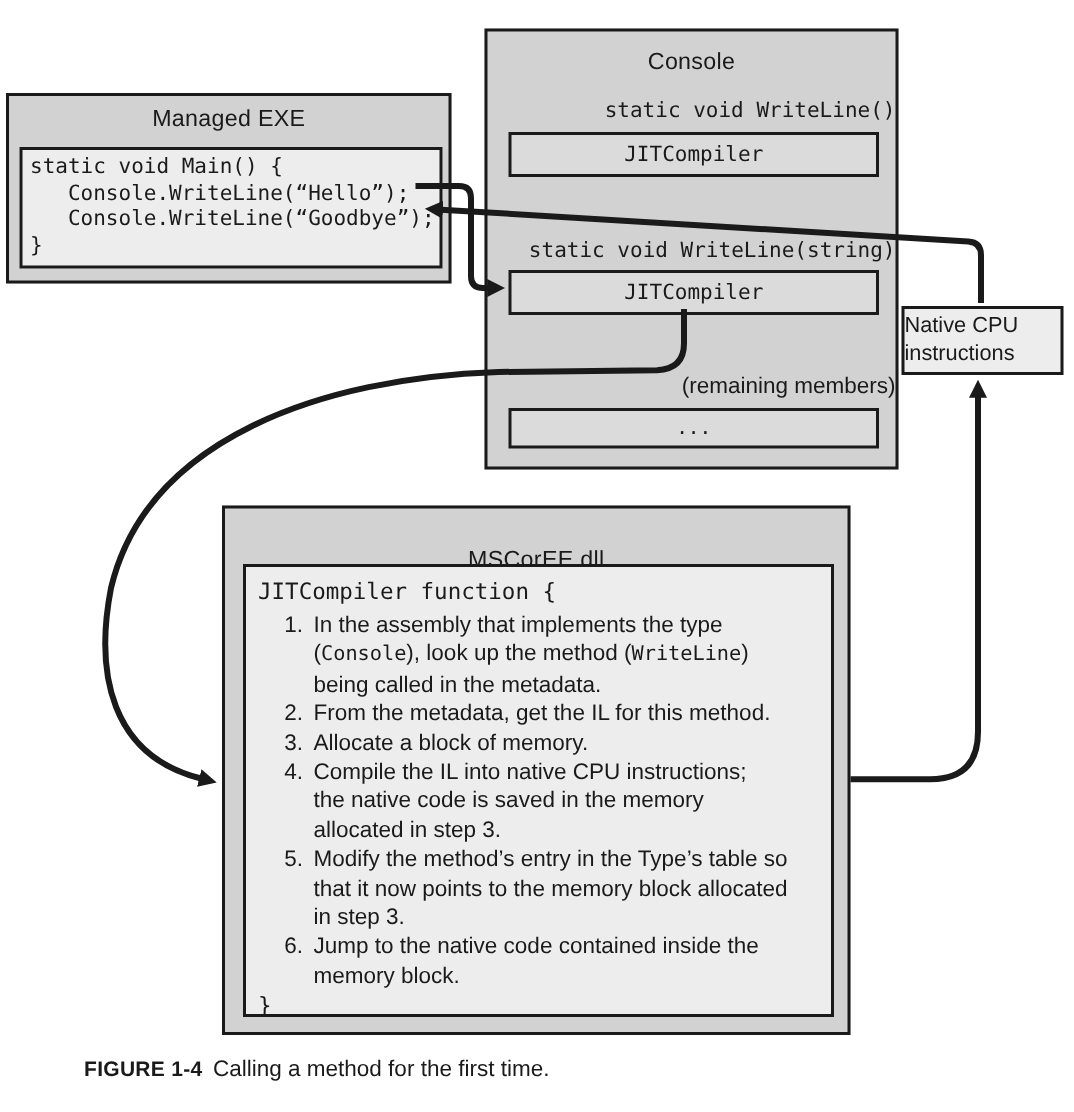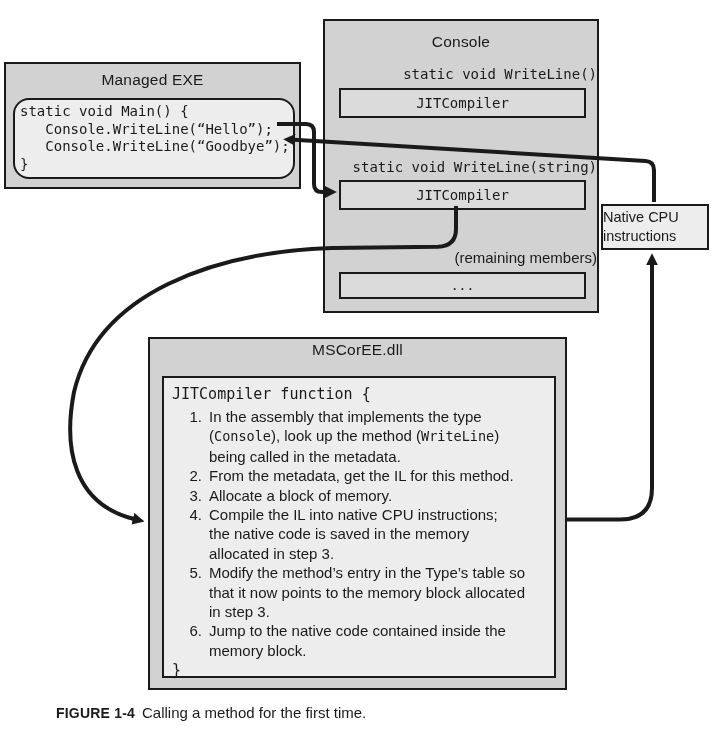--- a/index.html
+++ b/index.html
@@ -19,21 +19,21 @@
     width:100%; text-align:center; font-size:15.5px; letter-spacing:.2px;
   }
   .panel {
     position:absolute; background:var(--panel-fill,#ededed);
     border:2px solid var(--line-color,#1a1a1a);
   }
 
   
   #managed-exe { left:4px; top:62px; width:297px; height:127px; }
   #managed-exe .box-title { padding-top:7px; }
-  #managed-exe-code { left:7px; top:34px; width:282px; height:81px; padding:3px 5px;border-radius:16px; }
+  #managed-exe-code { left:7px; top:34px; width:282px; height:81px; padding:3px 5px; }
   .code-line { font-family:"DejaVu Sans Mono", monospace; font-size:14px; line-height:17.5px; white-space:pre; }
 
   
   #console-box { left:323px; top:19px; width:276px; height:294px; }
   #console-box .box-title { padding-top:12px; }
   .sig { position:absolute; width:100%; text-align:right; font-family:"DejaVu Sans Mono", monospace; font-size:14px; }
   #sig1 { top:45px; }
   #sig2 { top:138px; }
   #remaining { top:228px; font-family:"Liberation Sans", sans-serif; font-size:15px; }
   .jitbox {
@@ -49,21 +49,21 @@
   
   #native-cpu {
     position:absolute; left:601px; top:204px; width:108px; height:46px;
     background:var(--panel-fill,#ededed); border:2px solid var(--line-color,#1a1a1a);
     display:flex; flex-direction:column; justify-content:center;
     font-size:14.5px; line-height:19px;
   }
 
   
   #mscoree { left:148px; top:337px; width:419px; height:353px; }
-  #mscoree .box-title { padding-top:2px; }
+  #mscoree .box-title { padding-top:26px; }
   #jit-fn-panel { left:12px; top:37px; width:394px; height:302px; padding:6px 8px; }
   .fn-open  { font-size:15px; line-height:20px; margin-bottom:3px; }
   .fn-close { font-size:15px; line-height:20px; }
   #jit-steps { margin:0; padding:0; list-style:none; }
   #jit-steps li {
     position:relative; padding-left:37px; font-size:15px; line-height:19.4px;
   }
   #jit-steps .num {
     position:absolute; left:0; top:0; width:30px; text-align:right;
   }

